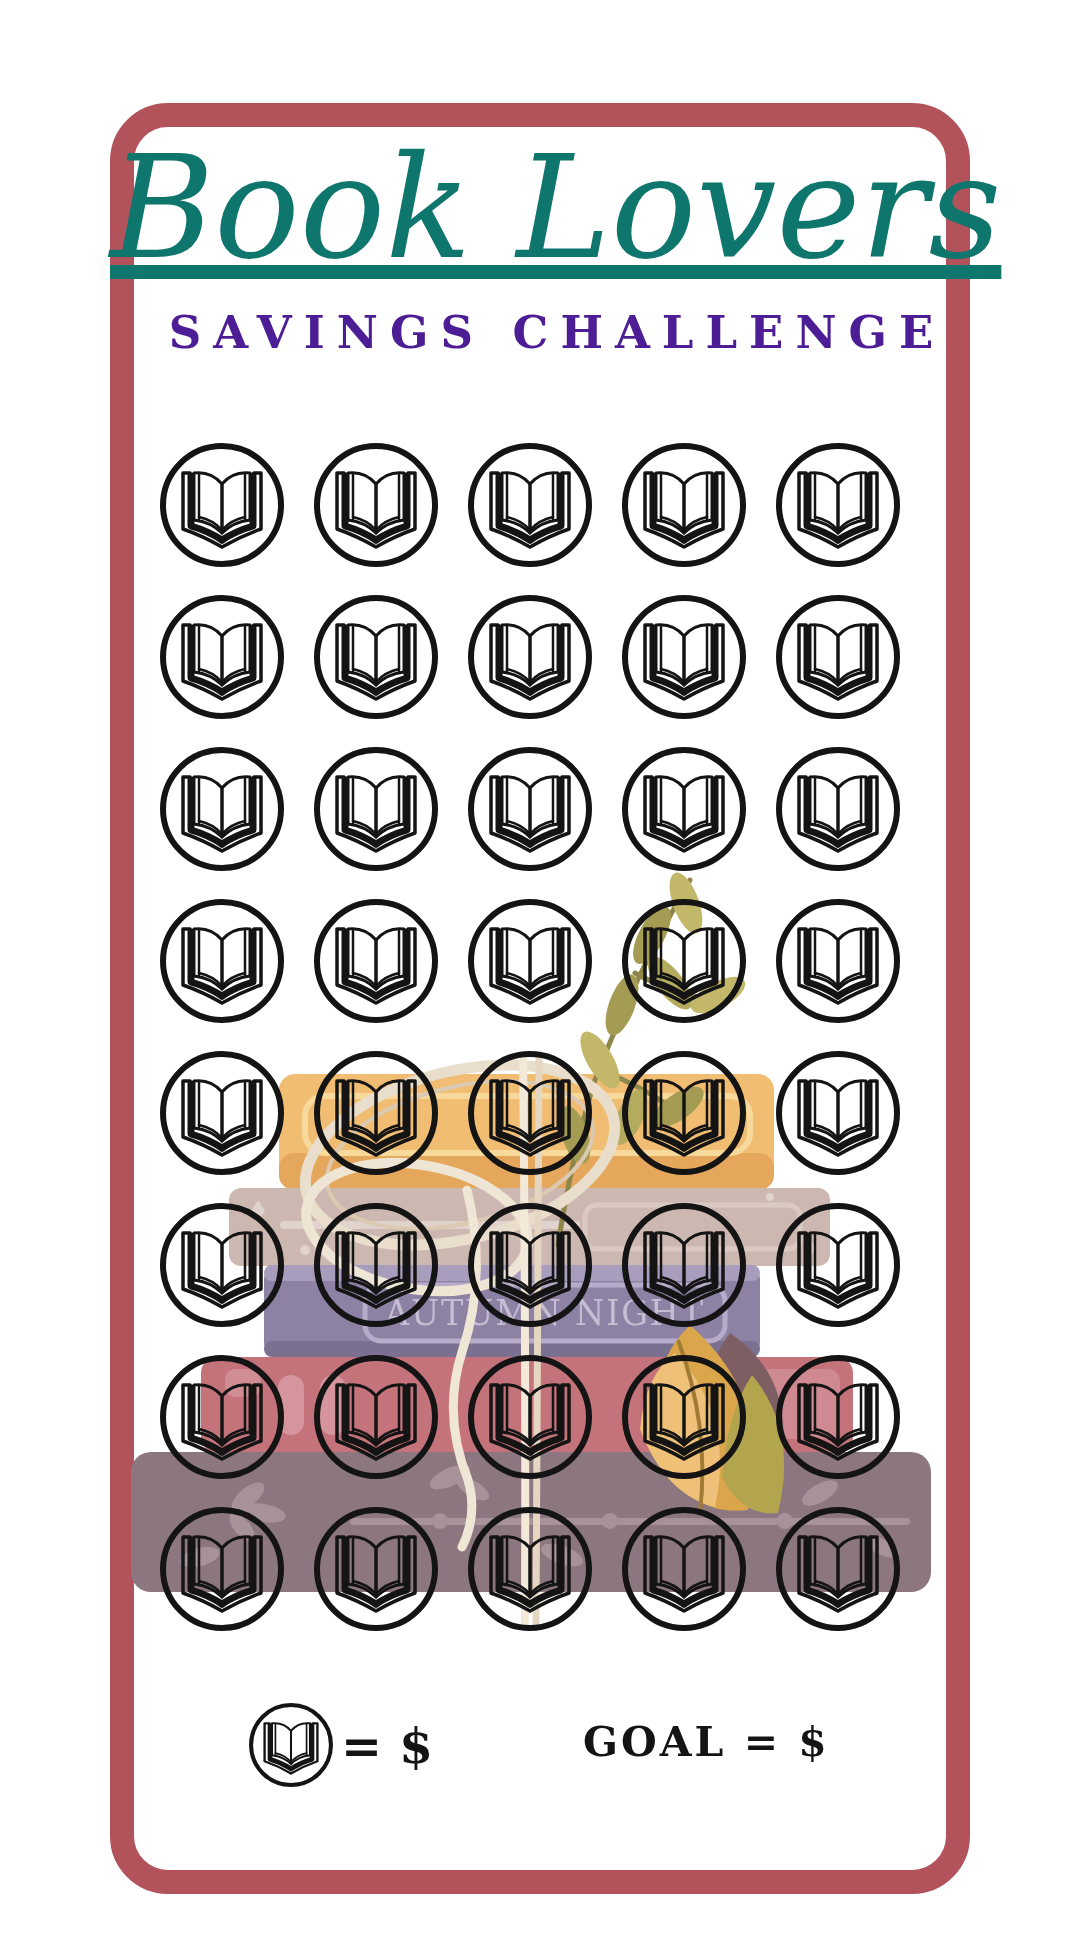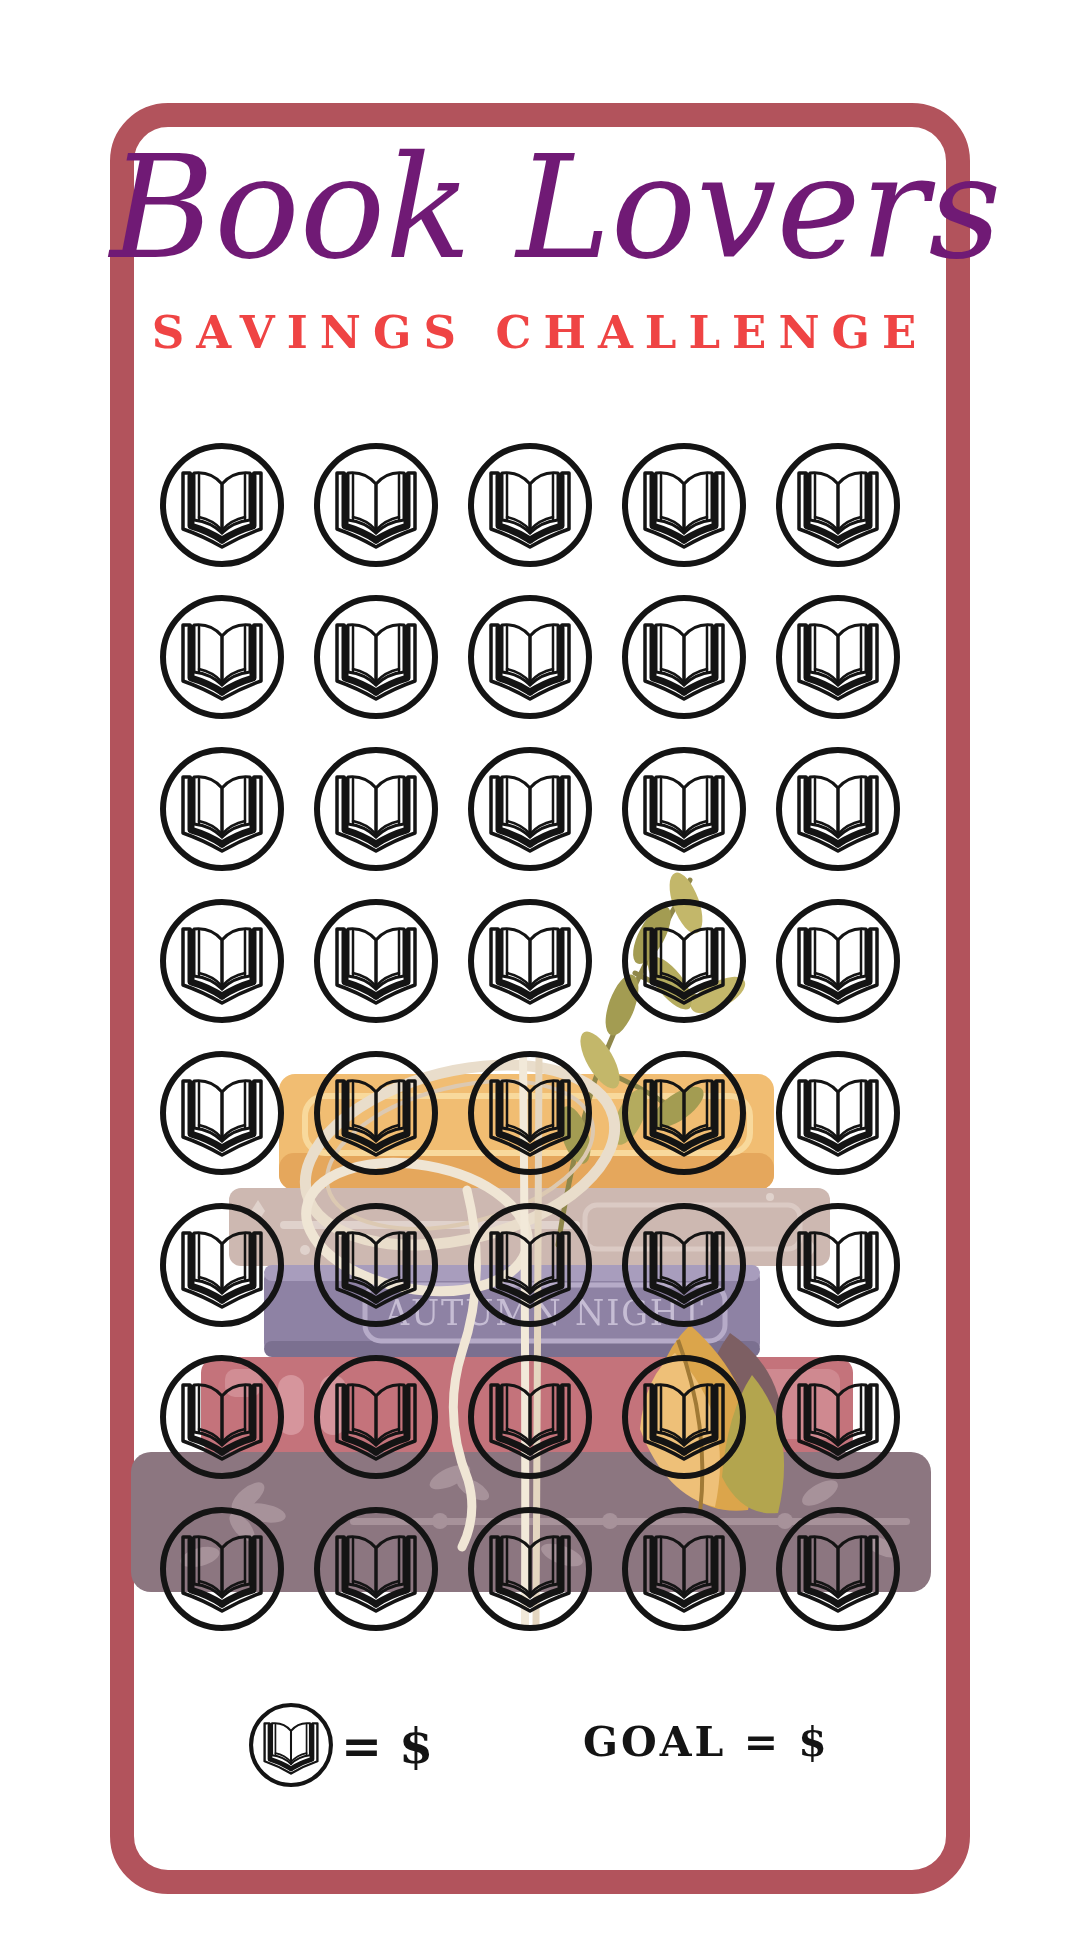--- a/index.html
+++ b/index.html
@@ -2,24 +2,24 @@
 <html><head>
 <meta charset="utf-8">
 <style>
   html,body{margin:0;padding:0;background:#ffffff;}
   .page{position:relative;width:1080px;height:1944px;background:#ffffff;overflow:hidden;
         font-family:"DejaVu Serif", serif;}
   .card{position:absolute;left:110px;top:103px;width:860px;height:1791px;box-sizing:border-box;
         border:24px solid #b2535c;border-radius:58px;background:#ffffff;}
   .title{position:absolute;left:110px;top:126px;width:860px;margin:0;text-align:right;
          font-family:"DejaVu Serif", serif;font-style:italic;font-weight:500;
-         font-size:142px;line-height:1.15;color:#701a75;white-space:nowrap;}
+         font-size:142px;line-height:1.15;color:#0f766e;white-space:nowrap;text-decoration:underline;}
   .subtitle{position:absolute;left:110px;top:310px;width:860px;text-align:center;
             font-weight:bold;font-size:45px;line-height:1;letter-spacing:12px;
-            color:#ef4444;white-space:nowrap;}
+            color:#4c1d95;white-space:nowrap;padding-left:17px;}
   .illu{position:absolute;left:130px;top:855px;width:805px;height:790px;z-index:1;}
   .grid{position:absolute;left:157px;top:440px;z-index:2;display:grid;
         grid-template-columns:repeat(5,130px);grid-auto-rows:130px;column-gap:24px;row-gap:22px;}
   .slot{width:130px;height:130px;}
   .slot svg{display:block;width:130px;height:130px;}
   .legend-icon{position:absolute;left:247px;top:1701px;width:88px;height:88px;z-index:2;}
   .legend-icon svg{display:block;width:88px;height:88px;}
   .legend-unit{position:absolute;left:341px;top:1722px;font-weight:bold;font-size:49px;
                line-height:1;color:#141414;z-index:2;white-space:nowrap;}
   .legend-goal{position:absolute;left:583px;top:1722px;font-weight:bold;font-size:41px;

